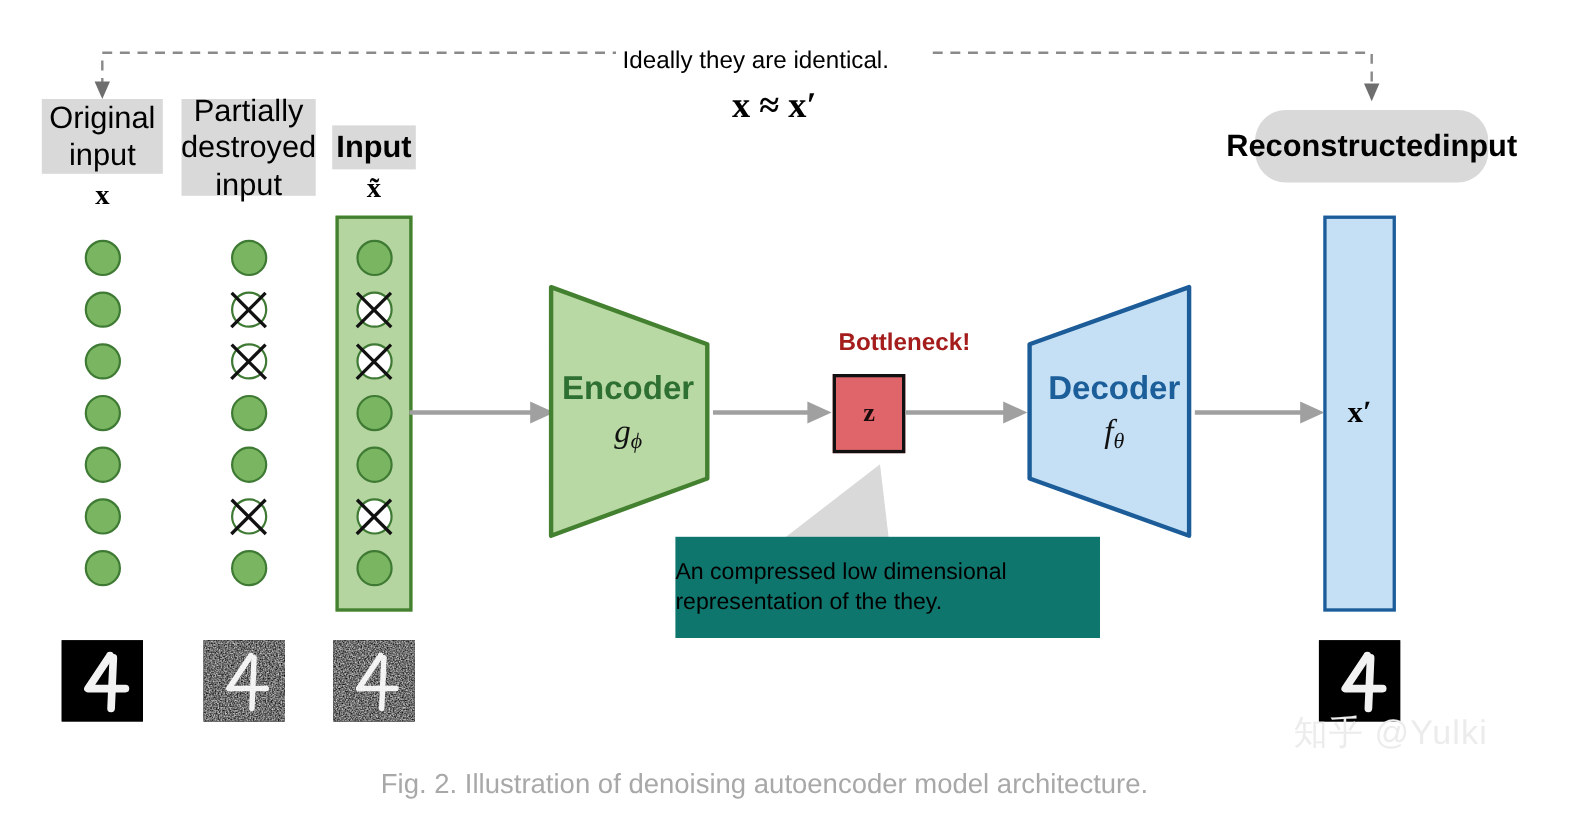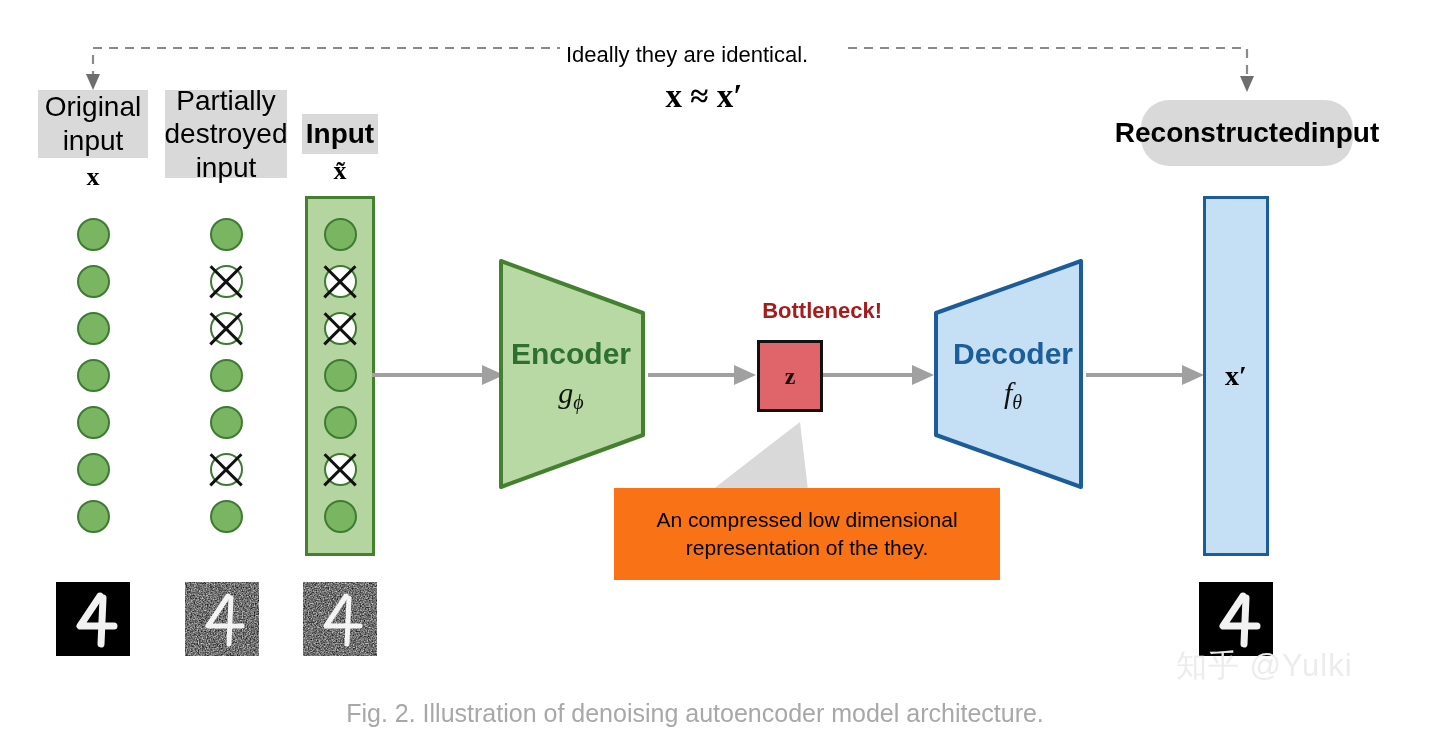--- a/index.html
+++ b/index.html
@@ -141,23 +141,23 @@
   }
   .z-box span {
     font-family: "Liberation Serif", serif;
     font-weight: bold;
     font-size: 24px;
     color: #1a0c0c;
   }
 
   
   .callout {
-    background: #f97316;
-    display: flex;
-    align-items: center;
+    background: #0f766e;
+    display: flex;
+    align-items: flex-start;
     justify-content: center;
     text-align: center;
     font-size: 21px;
     color: #000000;
     line-height: 1.32;
   }
 
   
   .caption {
     color: #a8a8a8;

